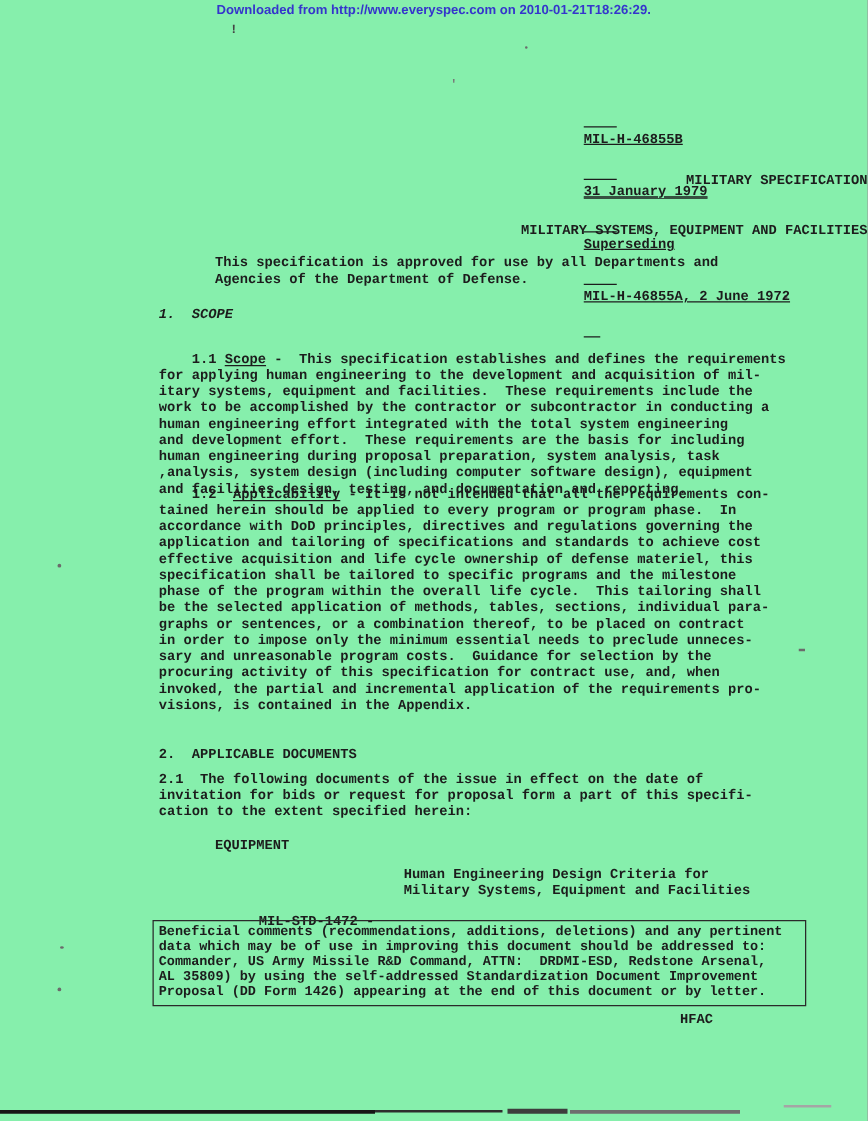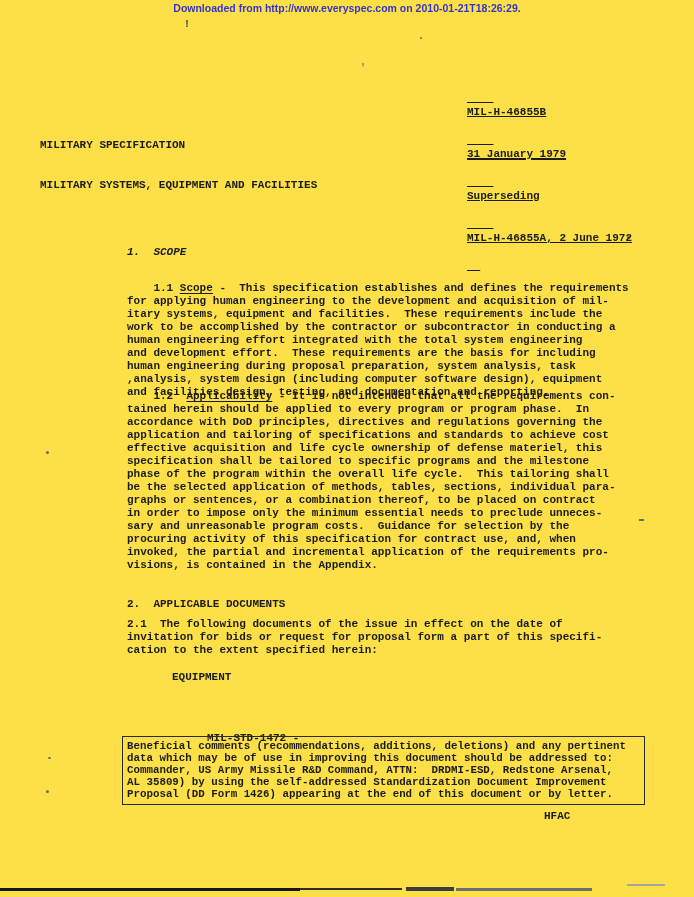--- a/index.html
+++ b/index.html
@@ -1,19 +1,19 @@
 <!DOCTYPE html>
 <html><head>
 <meta charset="utf-8">
 <style>
   html,body{margin:0;padding:0;background:#9a9a9a;}
   .page{
     position:relative;
     width:694px;height:897px;
-    background:#fde047;
+    background:#86efac;
     overflow:hidden;
     font-family:"Liberation Mono","DejaVu Sans Mono",monospace;
     font-weight:bold;
     color:#1c1c1c;
   }
   .mono{
     font-family:"Liberation Mono","DejaVu Sans Mono",monospace;
     font-weight:bold;
     font-size:11px;
     line-height:13px;
@@ -24,21 +24,21 @@
   .watermark{
     position:absolute;top:2px;left:0;right:0;
     text-align:center;
     font-family:"Liberation Sans","DejaVu Sans",sans-serif;
     font-weight:bold;
     font-size:10.5px;
     letter-spacing:0px;
   }
   .hdr-block{left:467px;top:77px;line-height:14px;text-decoration:underline;}
   .u{text-decoration:underline;text-underline-offset:2px;text-decoration-thickness:1px;}
-  .center-line{left:40px;right:0;text-align:left;}
+  .center-line{left:40px;right:0;text-align:right;}
   .comment-box{
     left:122px;top:736px;width:513px;
     border:1.5px solid #2a2a2a;
     padding:3px 4px 4px 4px;
     font-size:10.8px;
     line-height:12.1px;
   }
   .footer-code{left:544px;top:810px;}
   .artifact{color:#444;}
   .dot{position:absolute;background:#6b6b6b;border-radius:50%;}
@@ -63,20 +63,22 @@
   <div class="abs mono hdr-block">
     <div>MIL-H-46855B</div>
     <div class="u">31 January 1979</div>
     <div>Superseding</div>
     <div>MIL-H-46855A, 2 June 1972</div>
   </div>
 
   <div class="abs mono center-line" style="top:139px;">MILITARY SPECIFICATION</div>
   <div class="abs mono center-line" style="top:179px;">MILITARY SYSTEMS, EQUIPMENT AND FACILITIES</div>
 
+  <div class="abs mono" style="left:172px;top:205px;">This specification is approved for use by all Departments and
+Agencies of the Department of Defense.</div>
 
   <div class="abs mono" style="left:127px;top:246px;font-style:italic;">1.  SCOPE</div>
 
   <div class="abs mono" style="left:127px;top:269px;">
     <span>1.1 </span><span class="u">Scope</span><span> -  This specification establishes and defines the requirements
 for applying human engineering to the development and acquisition of mil-
 itary systems, equipment and facilities.  These requirements include the
 work to be accomplished by the contractor or subcontractor in conducting a
 human engineering effort integrated with the total system engineering
 and development effort.  These requirements are the basis for including
@@ -104,20 +106,22 @@
 
   <div class="abs mono" style="left:127px;top:598px;">2.  APPLICABLE DOCUMENTS</div>
 
   <div class="abs mono" style="left:127px;top:618px;">2.1  The following documents of the issue in effect on the date of
 invitation for bids or request for proposal form a part of this specifi-
 cation to the extent specified herein:</div>
 
   <div class="abs mono" style="left:172px;top:671px;">EQUIPMENT</div>
 
   <div class="abs mono" style="left:207px;top:732px;">MIL-STD-1472 -</div>
+  <div class="abs mono" style="left:323px;top:694px;">Human Engineering Design Criteria for
+Military Systems, Equipment and Facilities</div>
 
   <div class="abs mono comment-box">Beneficial comments (recommendations, additions, deletions) and any pertinent
 data which may be of use in improving this document should be addressed to:
 Commander, US Army Missile R&amp;D Command, ATTN:  DRDMI-ESD, Redstone Arsenal,
 AL 35809) by using the self-addressed Standardization Document Improvement
 Proposal (DD Form 1426) appearing at the end of this document or by letter.</div>
 
   <div class="abs mono footer-code">HFAC</div>
 
   <div class="scanline" style="left:0;top:888px;width:300px;height:2.5px;background:#161616;"></div>

